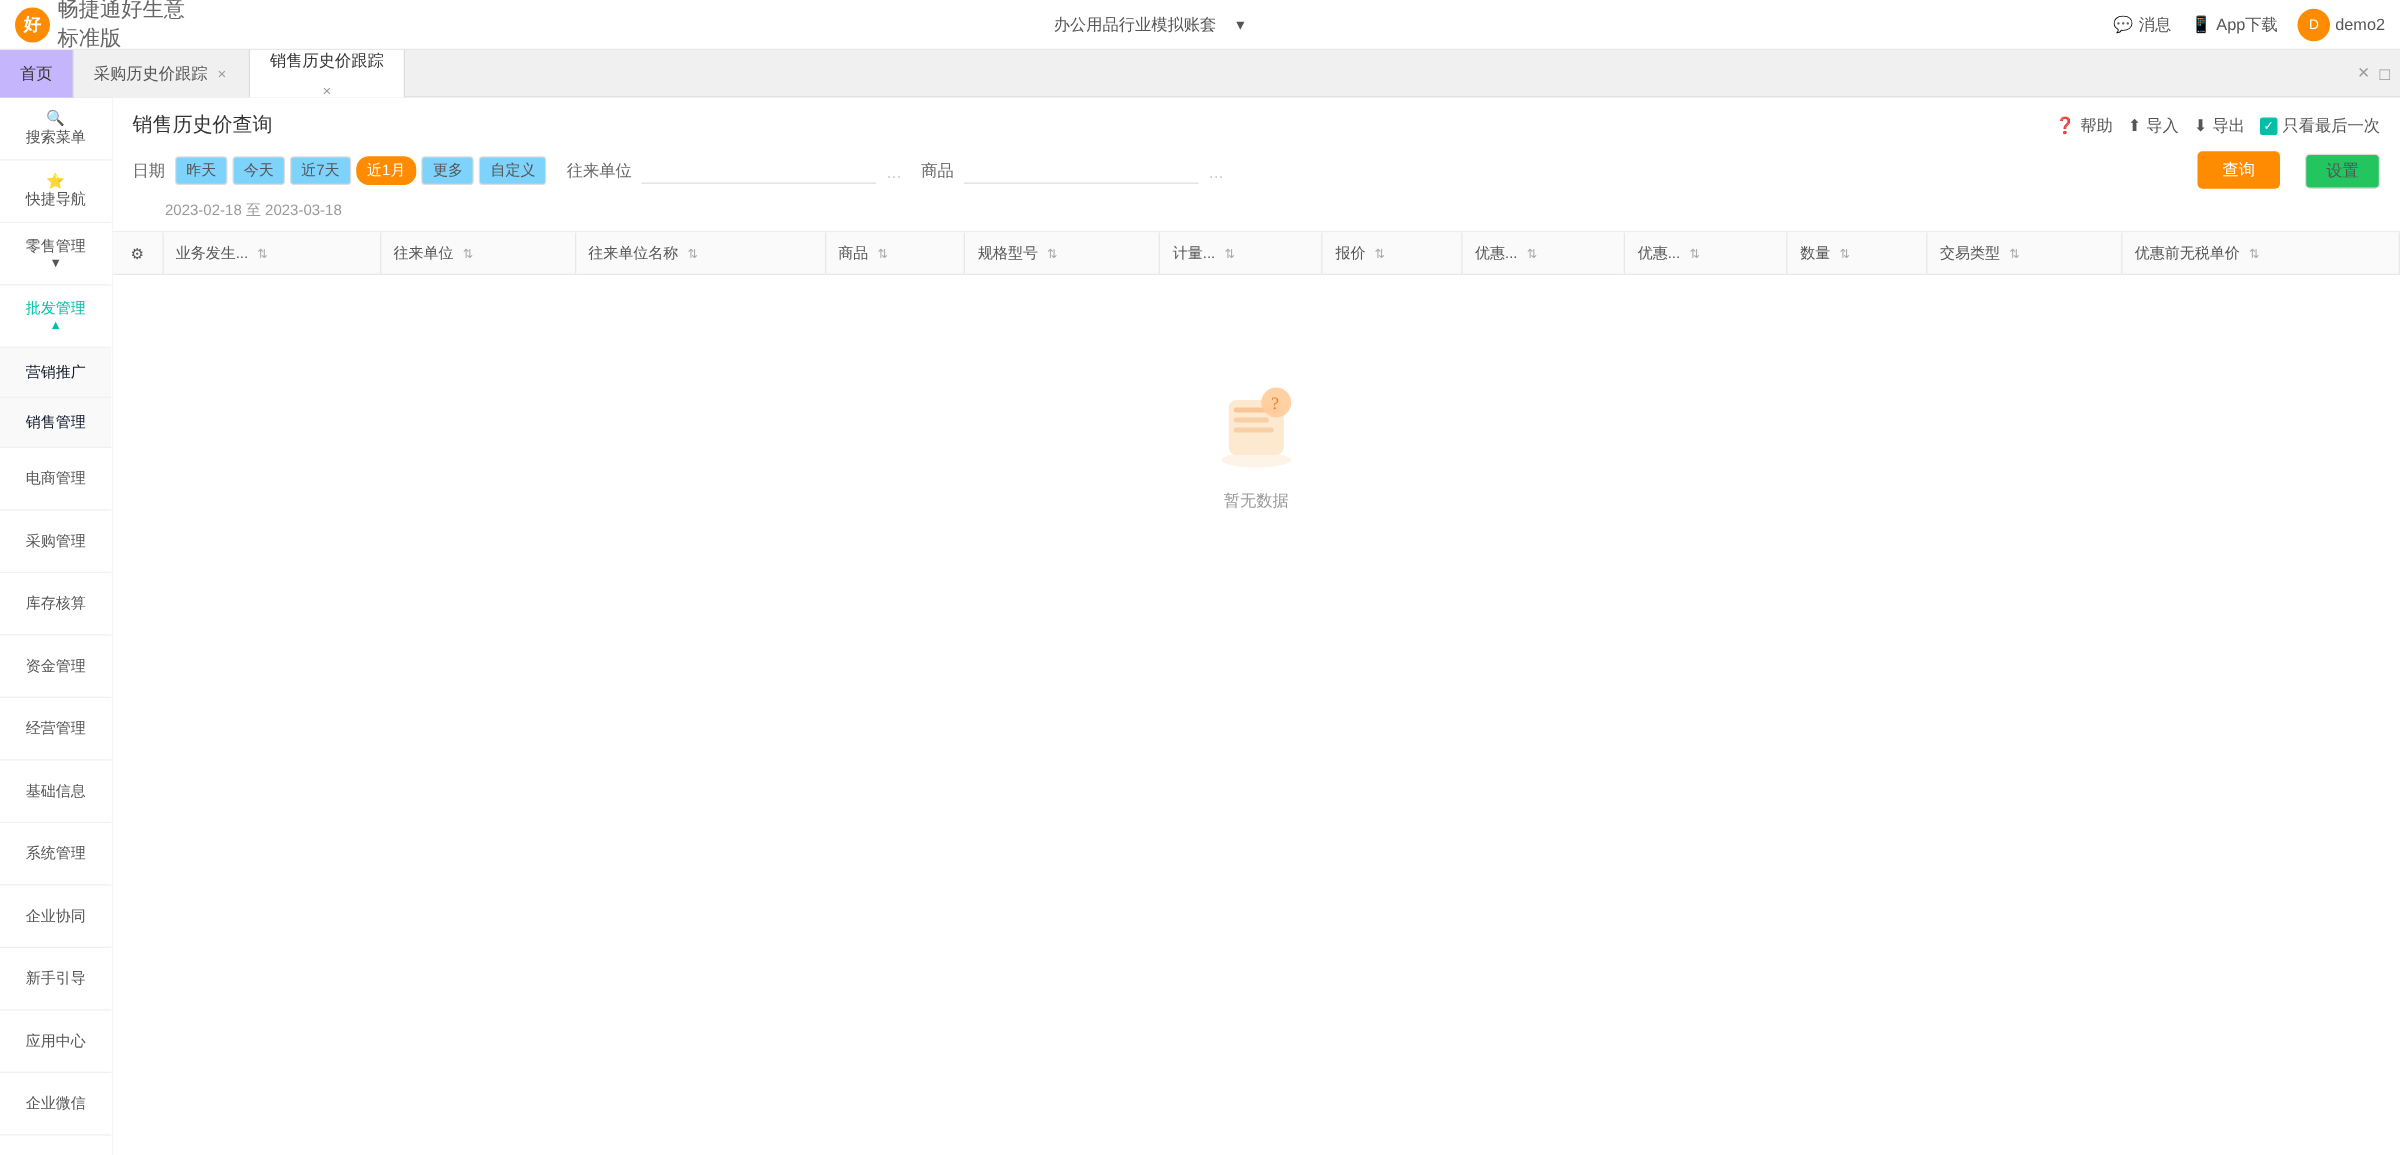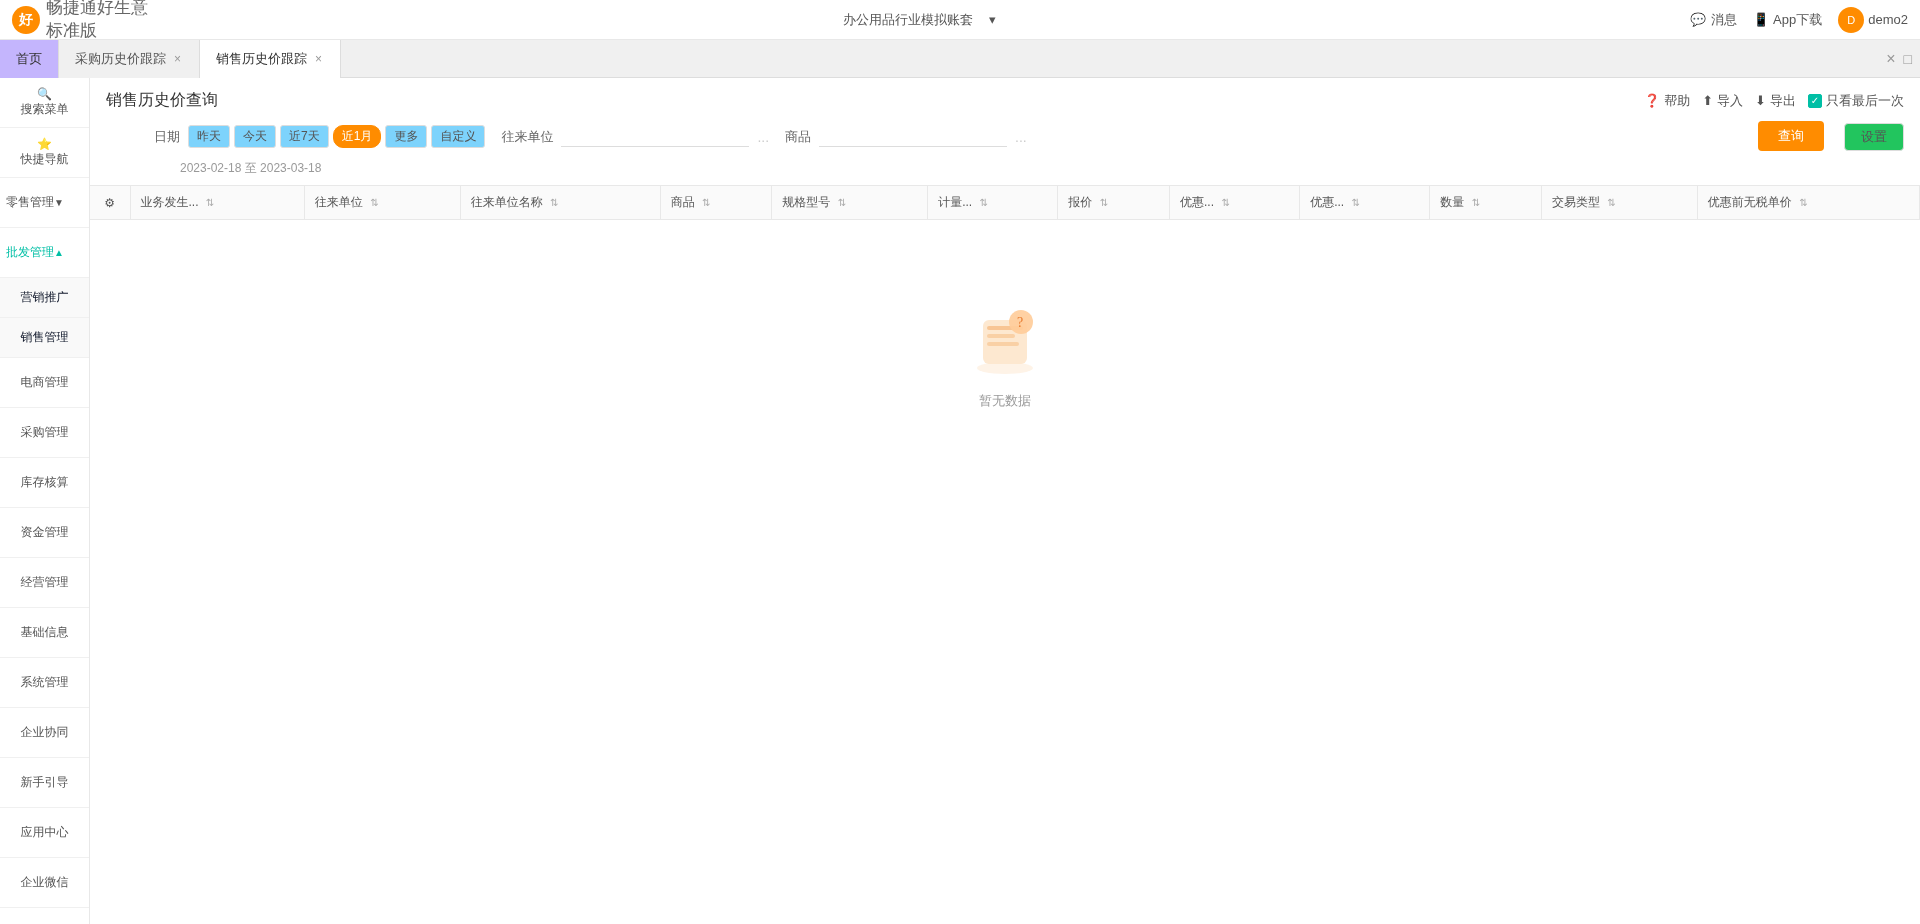--- a/index.html
+++ b/index.html
@@ -98,20 +98,21 @@
       background: #f0f0f0;
       white-space: nowrap;
     }
     .tab.home {
       background: #c4b5fd;
       color: #333;
     }
     .tab.active {
       background: #fff;
       color: #333;
+      flex-direction: column;
     }
     .tab-close {
       font-size: 12px;
       color: #999;
       cursor: pointer;
       padding: 2px;
     }
     .tab-bar-actions {
       margin-left: auto;
       display: flex;
@@ -145,21 +146,21 @@
       padding: 10px 6px;
       cursor: pointer;
       font-size: 12px;
       color: #555;
       border-bottom: 1px solid #f0f0f0;
       text-align: center;
       min-height: 50px;
     }
     .sidebar-section-header {
       display: flex;
-      flex-direction: row;
+      flex-direction: column;
       align-items: center;
       justify-content: flex-start;
       padding: 10px 6px;
       cursor: pointer;
       font-size: 12px;
       color: #555;
       border-bottom: 1px solid #f0f0f0;
       text-align: center;
       min-height: 50px;
     }
@@ -500,21 +501,21 @@
             <span>⬇</span>
             <span>导出</span>
           </div>
           <label class="checkbox-label">
             <div class="checkbox-checked">✓</div>
             <span>只看最后一次</span>
           </label>
         </div>
       </div>
 
-      <div style="display:flex; align-items:flex-start; gap:16px; justify-content:space-between;margin-left:48px;">
+      <div style="display:flex; align-items:flex-start; gap:16px; justify-content:space-between;">
         <div style="display:flex; flex-direction:column; gap:8px; flex:1;">
           <div class="filter-row">
             <div class="filter-group">
               <span class="filter-label">日期</span>
               <div class="date-buttons">
                 <button class="date-btn">昨天</button>
                 <button class="date-btn">今天</button>
                 <button class="date-btn">近7天</button>
                 <button class="date-btn active">近1月</button>
                 <button class="date-btn">更多</button>

